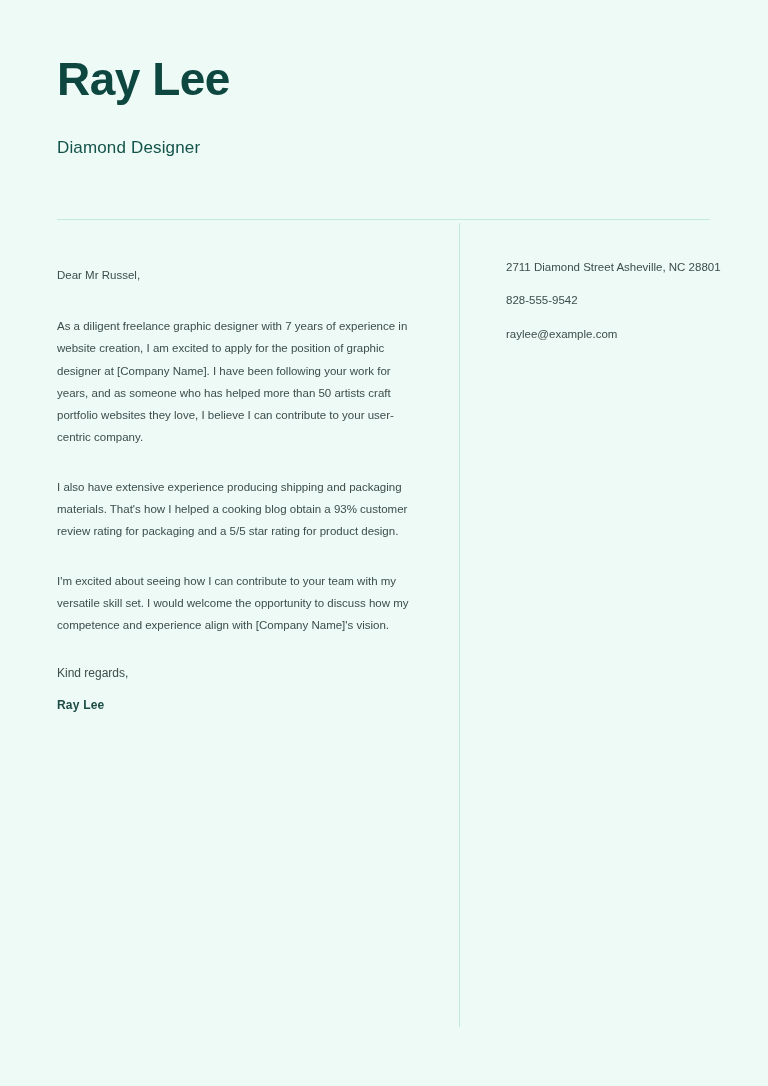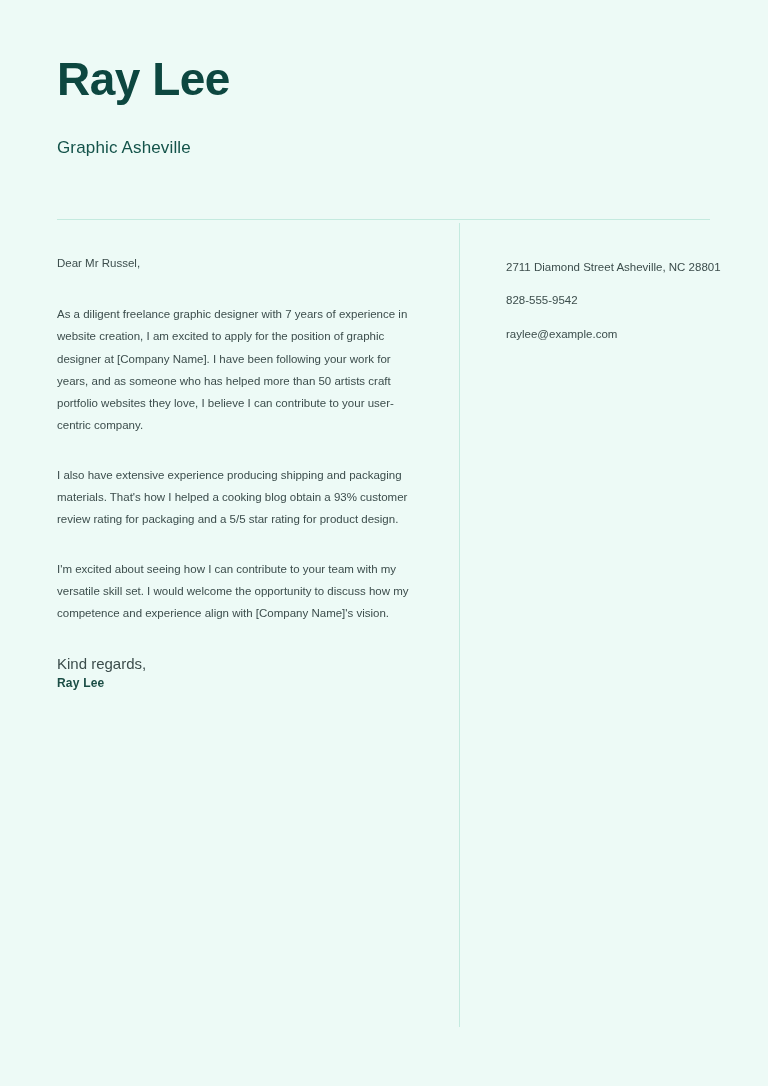--- a/index.html
+++ b/index.html
@@ -64,43 +64,43 @@
     top: 223px;
     width: 1px;
     height: 804px;
     background: #c4eadf;
   }
 
   
   .letter {
     position: absolute;
     left: 57px;
-    top: 254px;
+    top: 266px;
     width: 355px;
   }
 
   .salutation {
     font-size: 11.5px;
     line-height: 1.6;
     color: #3c4d4c;
     margin: 0 0 31px 0;
   }
 
   .para {
     font-size: 11.5px;
     line-height: 1.92;
     color: #3c4d4c;
     margin: 16px 0 28px 0;
   }
 
   .closing {
-    font-size: 15px;
+    font-size: 12px;
     line-height: 1.6;
     color: #3c4d4c;
-    margin: 0 0 0 0;
+    margin: 0 0 14px 0;
   }
 
   .signature {
     font-size: 12px;
     font-weight: 700;
     color: #1b4d45;
     margin: 0;
     letter-spacing: 0.2px;
   }
 
@@ -123,21 +123,21 @@
     margin-bottom: 0;
   }
 </style>
 </head>
 <body>
 
 <div class="page">
 
   <div class="header">
     <h1 class="name">Ray Lee</h1>
-    <p class="job-title">Graphic Asheville</p>
+    <p class="job-title">Diamond Designer</p>
   </div>
 
   <div class="rule-horizontal"></div>
   <div class="rule-vertical"></div>
 
   <div class="letter">
     <p class="salutation">Dear Mr Russel,</p>
 
     <p class="para">As a diligent freelance graphic designer with 7 years of experience in website creation, I am excited to apply for the position of graphic designer at [Company Name]. I have been following your work for years, and as someone who has helped more than 50 artists craft portfolio websites they love, I believe I can contribute to your user-centric company.</p>
 

